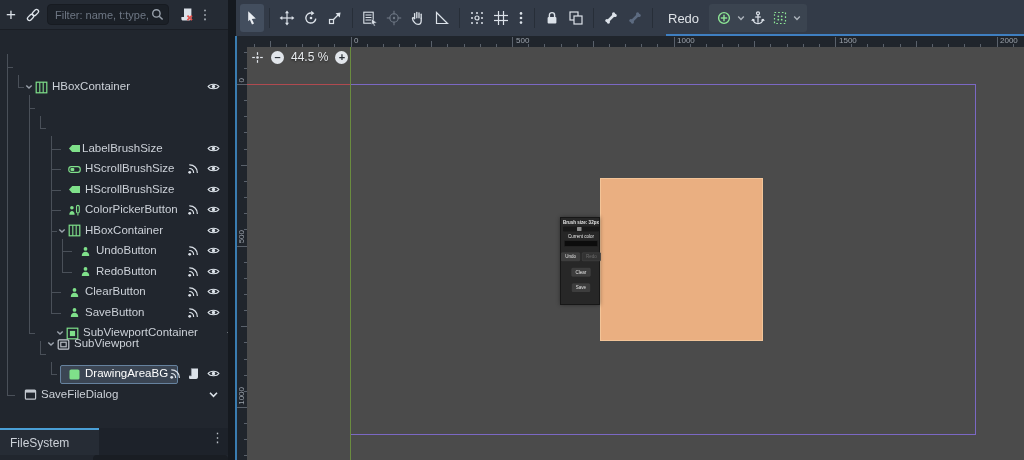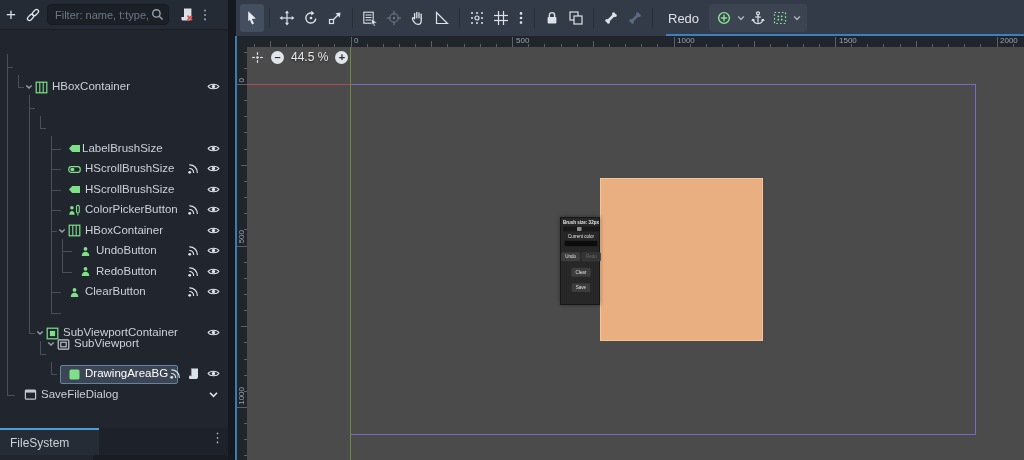--- a/index.html
+++ b/index.html
@@ -318,21 +318,45 @@
           <span class="trail" style="left: 187px;">
             <svg width="13" height="13" viewBox="0 0 13 13" style="display:block">
               <circle cx="2.7" cy="10.3" r="1.4" fill="#dce2e9"></circle>
               <g stroke="#dce2e9" stroke-width="1.2" fill="none" stroke-linecap="round">
                 <path d="M6.6 10.4 A3.9 3.9 0 0 0 2.7 6.5"></path>
                 <path d="M10.3 10.4 A7.6 7.6 0 0 0 2.7 2.8"></path>
               </g>
             </svg>
           </span>
         </div>
-        <div class="trow" style="top: 293px;">
+        <div class="trow" style="top: 272.5px;">
+          <span class="nicon" style="left: 68px;">
+            <svg width="13" height="13" viewBox="0 0 13 13" style="display:block">
+              <circle cx="6.5" cy="3.9" r="1.9" fill="#7fe08a"></circle>
+              <path d="M2.8 10.9 C2.8 7.8 4.8 6.8 6.5 6.8 C8.2 6.8 10.2 7.8 10.2 10.9 Z" fill="#7fe08a"></path>
+            </svg>
+          </span>
+          <span class="lbl" style="left: 85px;">SaveButton</span>
+          <span class="trail" style="left: 207px;">
+            <svg width="13" height="13" viewBox="0 0 13 13" style="display:block">
+              <path d="M1.1 6.5 C3 3.5 10 3.5 11.9 6.5 C10 9.5 3 9.5 1.1 6.5 Z" fill="none" stroke="#dce2e9" stroke-width="1.2"></path>
+              <circle cx="6.5" cy="6.5" r="1.7" fill="#dce2e9"></circle>
+            </svg>
+          </span>
+          <span class="trail" style="left: 187px;">
+            <svg width="13" height="13" viewBox="0 0 13 13" style="display:block">
+              <circle cx="2.7" cy="10.3" r="1.4" fill="#dce2e9"></circle>
+              <g stroke="#dce2e9" stroke-width="1.2" fill="none" stroke-linecap="round">
+                <path d="M6.6 10.4 A3.9 3.9 0 0 0 2.7 6.5"></path>
+                <path d="M10.3 10.4 A7.6 7.6 0 0 0 2.7 2.8"></path>
+              </g>
+            </svg>
+          </span>
+        </div>
+        <div class="trow" style="top: 293px; margin-left: 20px;">
           <span class="arrow" style="left: 35px;">
             <svg width="10" height="10" viewBox="0 0 10 10" style="display:block">
               <path d="M2.3 3.4 L5 6.1 L7.7 3.4" stroke="#9aa1ab" stroke-width="1.4" fill="none"></path>
             </svg>
           </span>
           <span class="nicon" style="left: 46px;">
             <svg width="13" height="13" viewBox="0 0 13 13" style="display:block">
               <rect x="1.2" y="1.2" width="10.6" height="10.6" fill="none" stroke="#7fe08a" stroke-width="1.2"></rect>
               <rect x="3.9" y="3.9" width="5.2" height="5.2" fill="#7fe08a"></rect>
             </svg>

